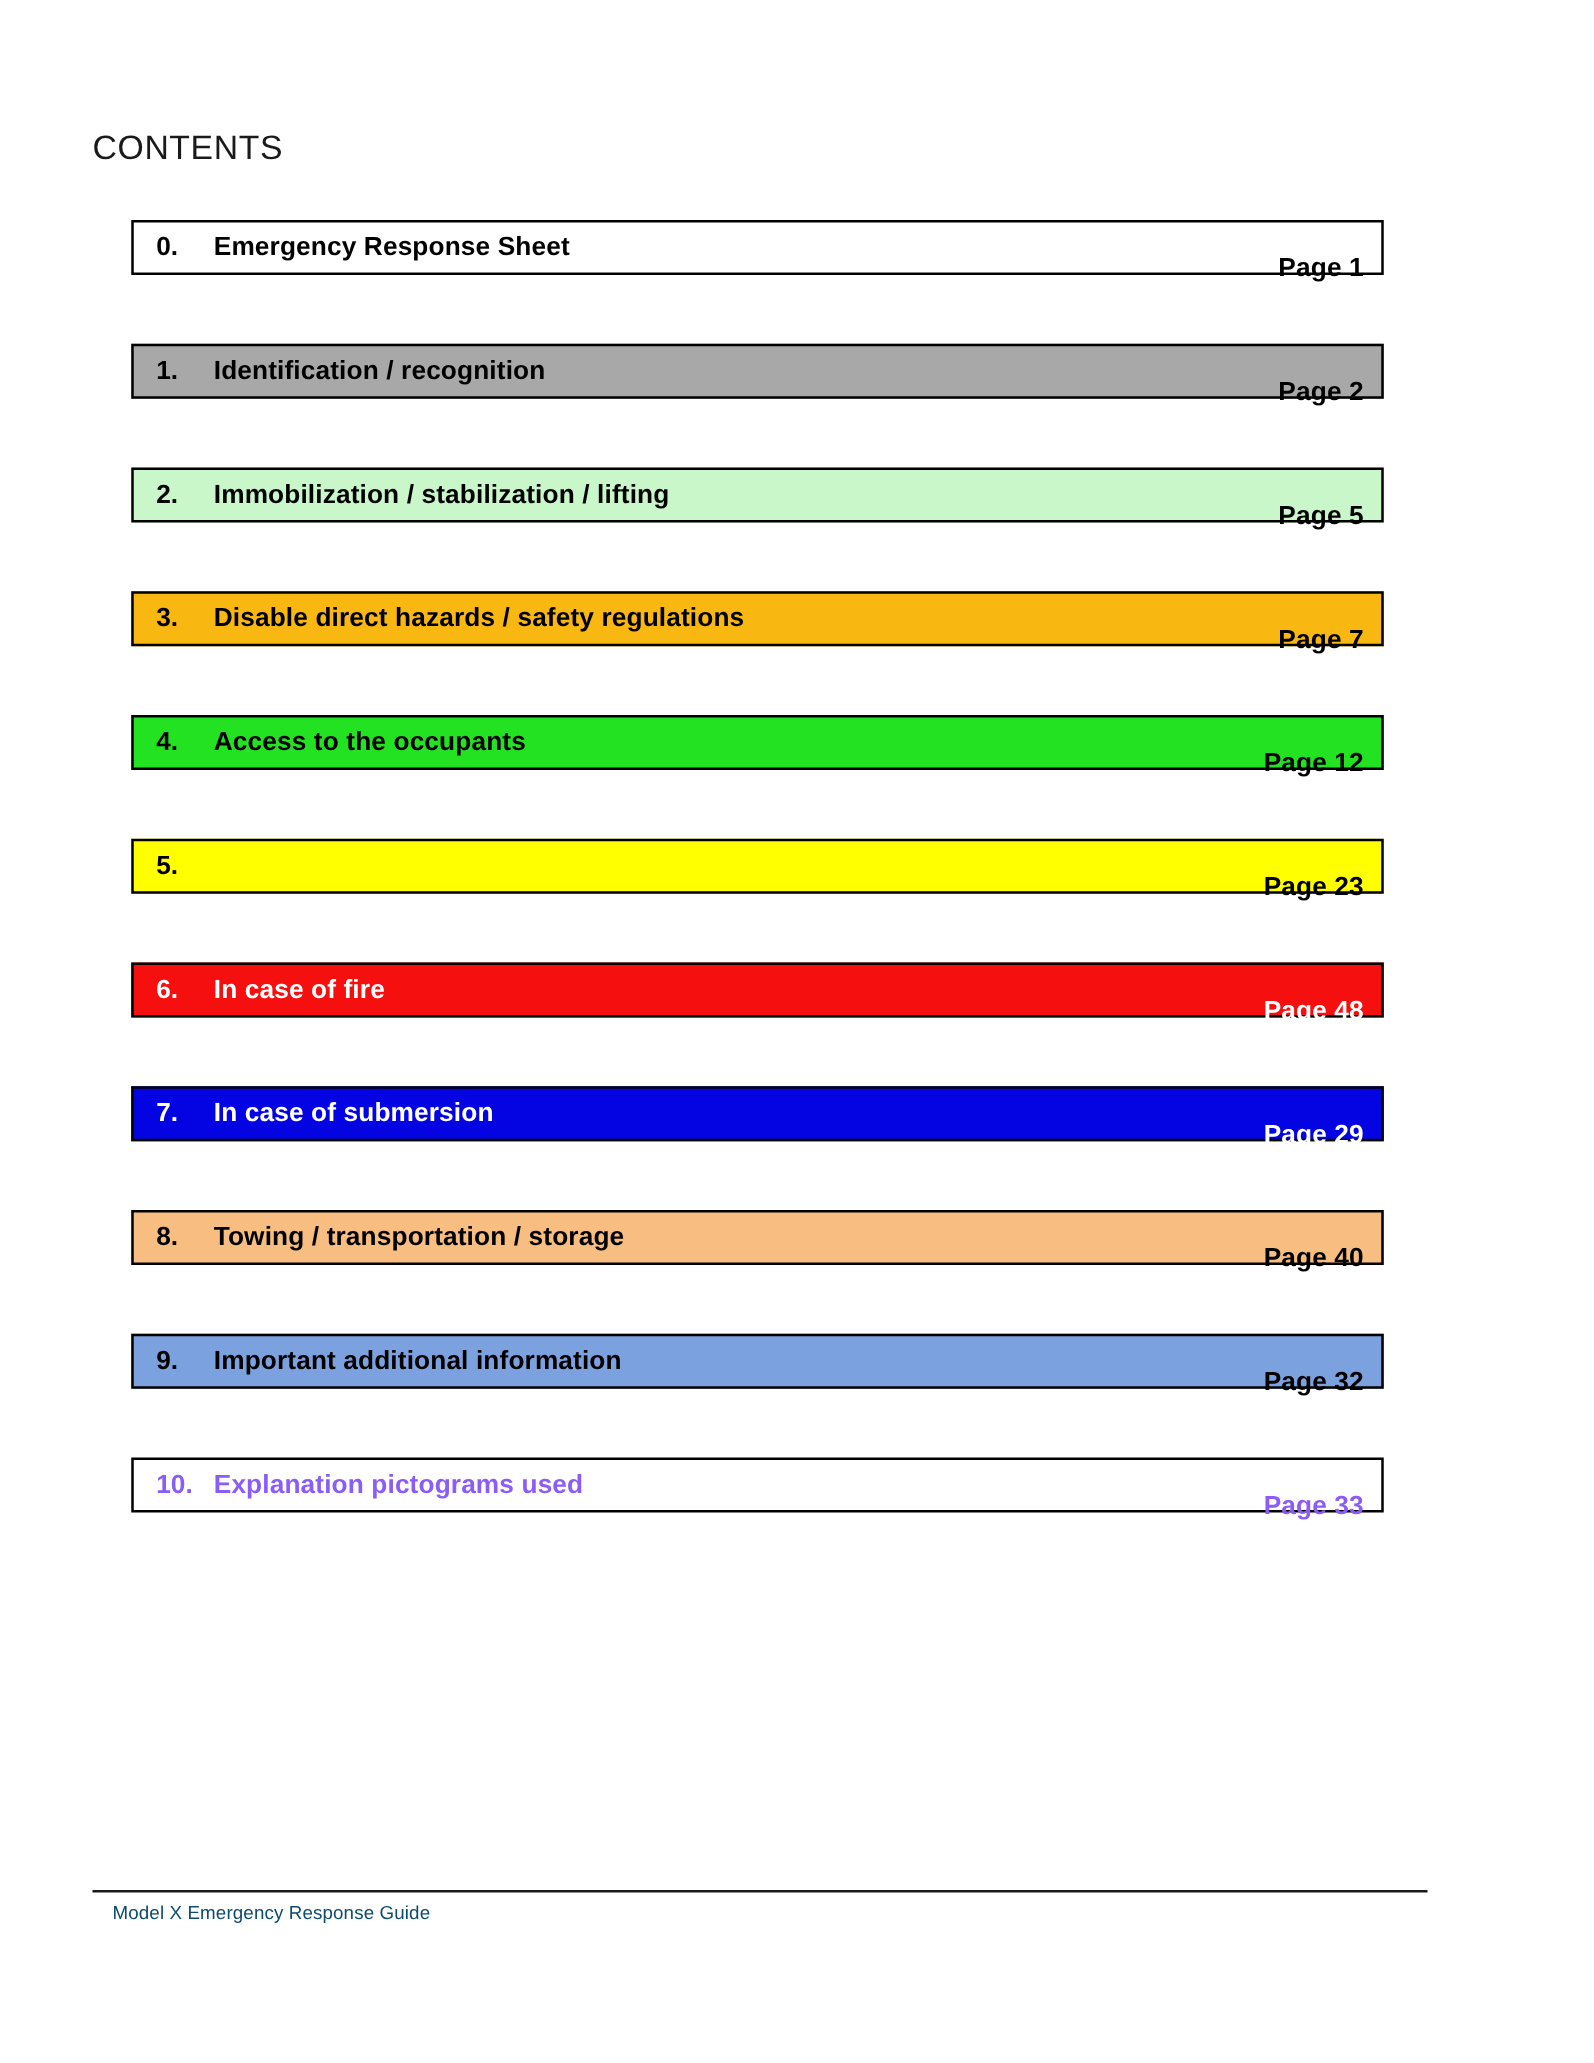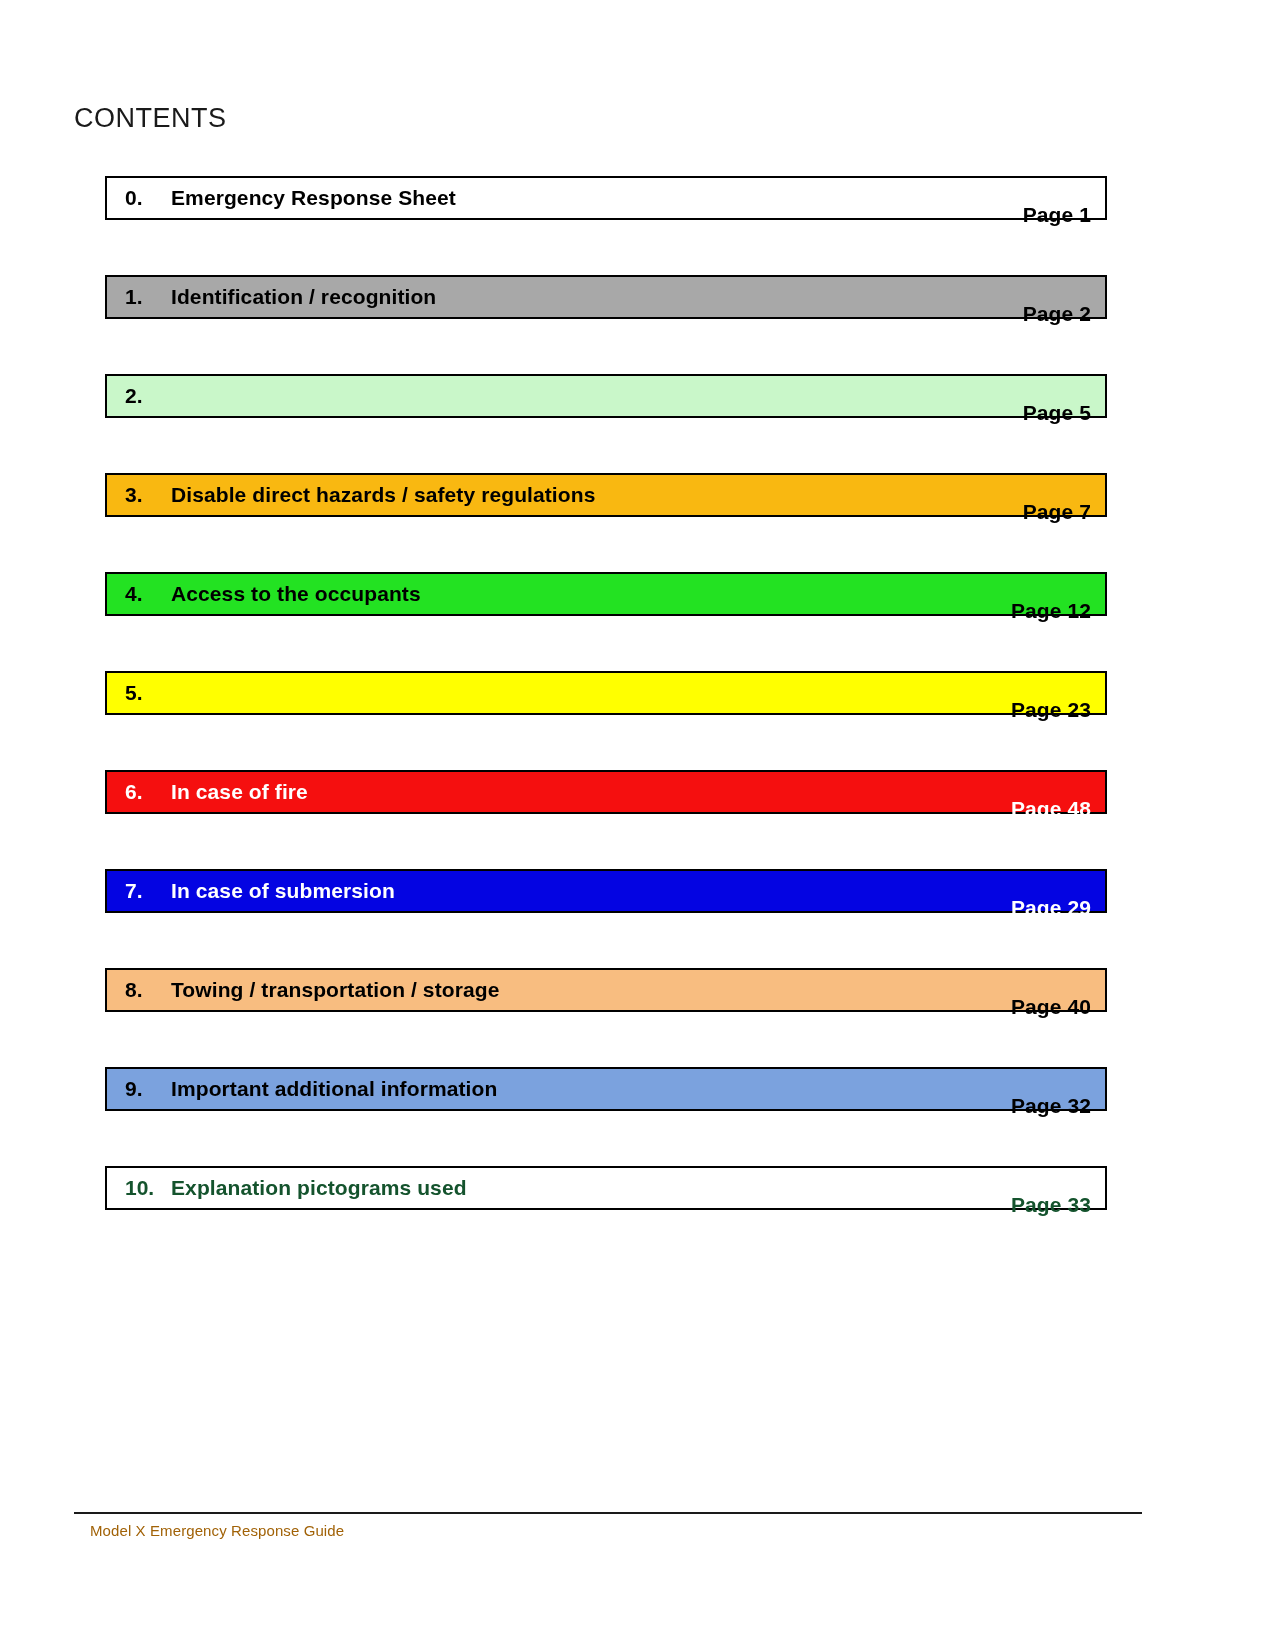--- a/index.html
+++ b/index.html
@@ -92,21 +92,21 @@
     width: 1068px;
     height: 0;
     border-top: 2px solid #1a1a1a;
   }
   .footer-text {
     position: absolute;
     left: 90px;
     top: 1522px;
     font-size: 15px;
     font-weight: normal;
-    color: #a16207;
+    color: #0c4a6e;
     letter-spacing: 0.1px;
   }
 </style>
 </head>
 <body>
 
 <div class="page">
 
   <div class="page-title">CONTENTS</div>
 
@@ -121,20 +121,21 @@
       <div class="toc-row" style="background: rgb(168, 168, 168); color: rgb(0, 0, 0);">
         <div class="row-left">
           <span class="row-num">1.</span>
           <span class="row-label">Identification / recognition</span>
         </div>
         <span class="row-page">Page 2</span>
       </div>
       <div class="toc-row" style="background: rgb(201, 247, 201); color: rgb(0, 0, 0);">
         <div class="row-left">
           <span class="row-num">2.</span>
+          <span class="row-label">Immobilization / stabilization / lifting</span>
         </div>
         <span class="row-page">Page 5</span>
       </div>
       <div class="toc-row" style="background: rgb(249, 184, 17); color: rgb(0, 0, 0);">
         <div class="row-left">
           <span class="row-num">3.</span>
           <span class="row-label">Disable direct hazards / safety regulations</span>
         </div>
         <span class="row-page">Page 7</span>
       </div>
@@ -172,21 +173,21 @@
         </div>
         <span class="row-page">Page 40</span>
       </div>
       <div class="toc-row" style="background: rgb(123, 162, 222); color: rgb(0, 0, 0);">
         <div class="row-left">
           <span class="row-num">9.</span>
           <span class="row-label">Important additional information</span>
         </div>
         <span class="row-page">Page 32</span>
       </div>
-      <div class="toc-row" style="background: rgb(255, 255, 255); color: #14532d;">
+      <div class="toc-row" style="background: rgb(255, 255, 255); color: #8b5cf6;">
         <div class="row-left">
           <span class="row-num">10.</span>
           <span class="row-label">Explanation pictograms used</span>
         </div>
         <span class="row-page">Page 33</span>
       </div>
     </div>
 
   <div class="footer-rule"></div>
   <div class="footer-text">Model X Emergency Response Guide</div>

